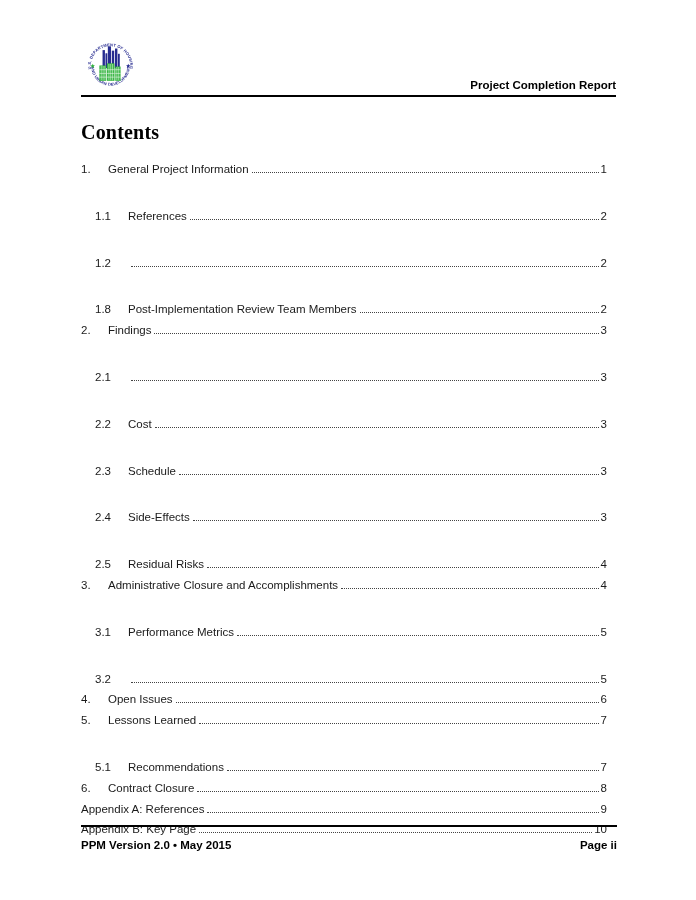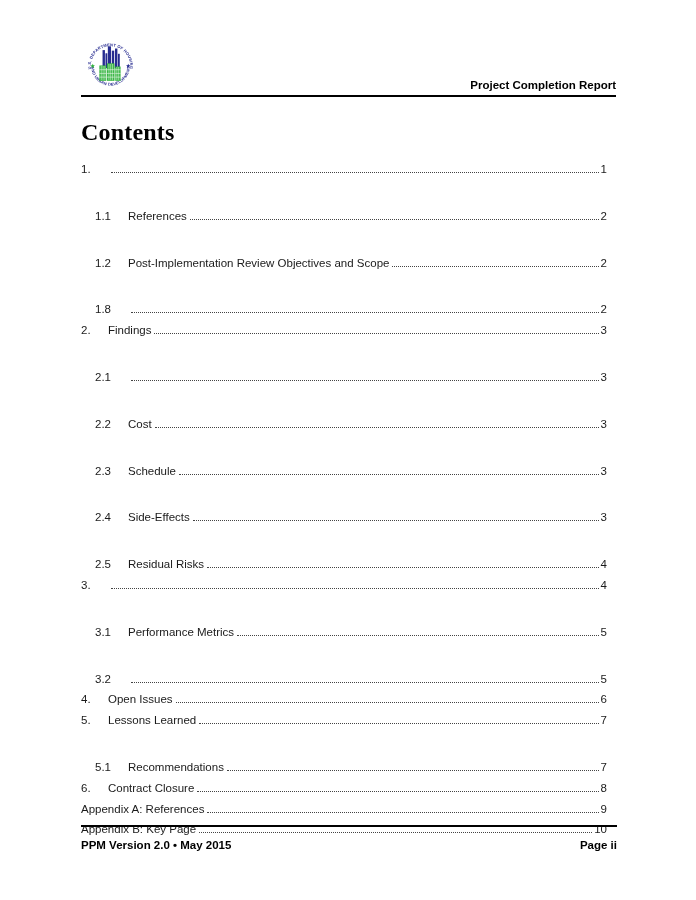--- a/index.html
+++ b/index.html
@@ -49,21 +49,21 @@
 
   
   .content {
     position: absolute;
     left: 81px;
     top: 120px;
     width: 535px;
   }
   .contents-heading {
     font-family: "Liberation Serif", serif;
-    font-size: 24px;
+    font-size: 20px;
     line-height: 24px;
     font-weight: 700;
     color: #000;
     letter-spacing: 0.2px;
     margin: 0 0 13px 0;
   }
   .toc { width: 100%; }
   .toc-row {
     display: flex;
     align-items: baseline;
@@ -154,40 +154,41 @@
     <div class="header-title">Project Completion Report</div>
   </div>
 
   <div class="content">
     <h1 class="contents-heading">Contents</h1>
 
     <div class="toc">
 
       <div class="toc-row lv1">
         <span class="toc-num">1.</span>
+        <span class="toc-label">General Project Information</span>
         <span class="leader"></span>
         <span class="toc-page">1</span>
       </div>
 
       <div class="toc-row lv2">
         <span class="toc-num">1.1</span>
         <span class="toc-label">References</span>
         <span class="leader"></span>
         <span class="toc-page">2</span>
       </div>
 
       <div class="toc-row lv2">
         <span class="toc-num">1.2</span>
-        <span class="toc-label">Post-Implementation Review Objectives and Scope</span>
         <span class="leader"></span>
         <span class="toc-page">2</span>
       </div>
 
       <div class="toc-row lv2">
         <span class="toc-num">1.8</span>
+        <span class="toc-label">Post-Implementation Review Team Members</span>
         <span class="leader"></span>
         <span class="toc-page">2</span>
       </div>
 
       <div class="toc-row lv1">
         <span class="toc-num">2.</span>
         <span class="toc-label">Findings</span>
         <span class="leader"></span>
         <span class="toc-page">3</span>
       </div>
@@ -221,20 +222,21 @@
 
       <div class="toc-row lv2">
         <span class="toc-num">2.5</span>
         <span class="toc-label">Residual Risks</span>
         <span class="leader"></span>
         <span class="toc-page">4</span>
       </div>
 
       <div class="toc-row lv1">
         <span class="toc-num">3.</span>
+        <span class="toc-label">Administrative Closure and Accomplishments</span>
         <span class="leader"></span>
         <span class="toc-page">4</span>
       </div>
 
       <div class="toc-row lv2">
         <span class="toc-num">3.1</span>
         <span class="toc-label">Performance Metrics</span>
         <span class="leader"></span>
         <span class="toc-page">5</span>
       </div>

